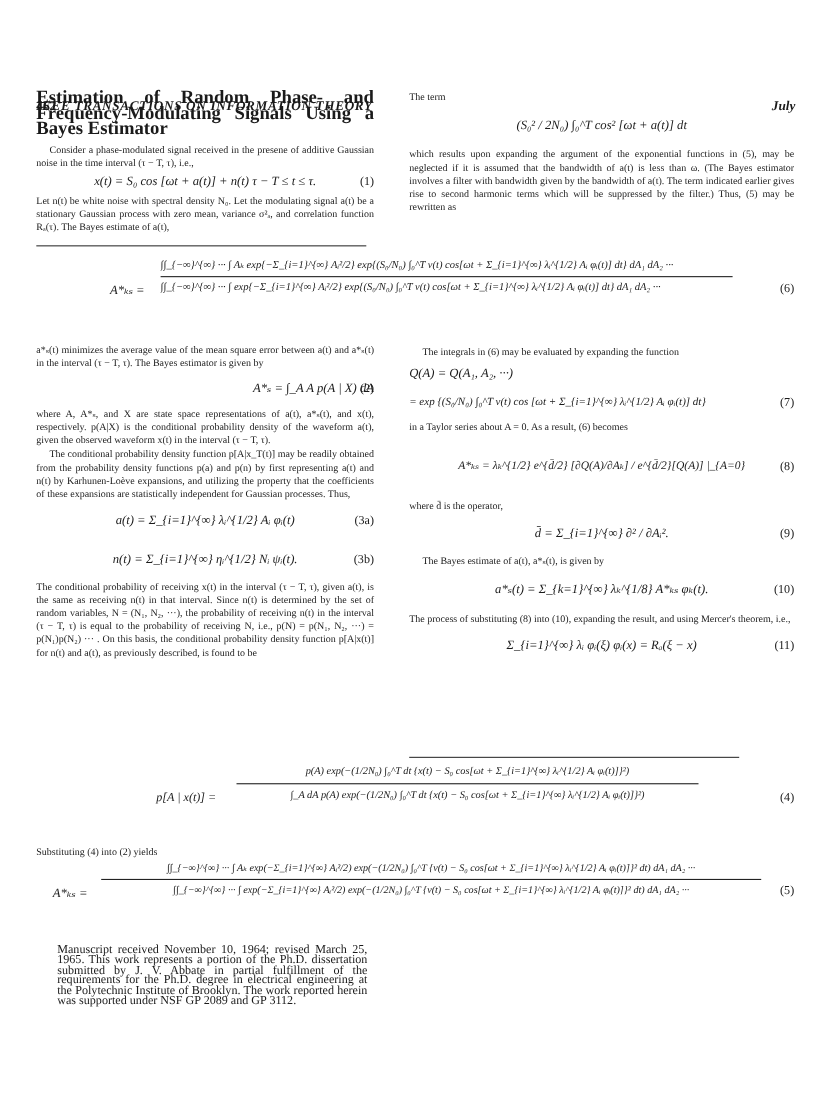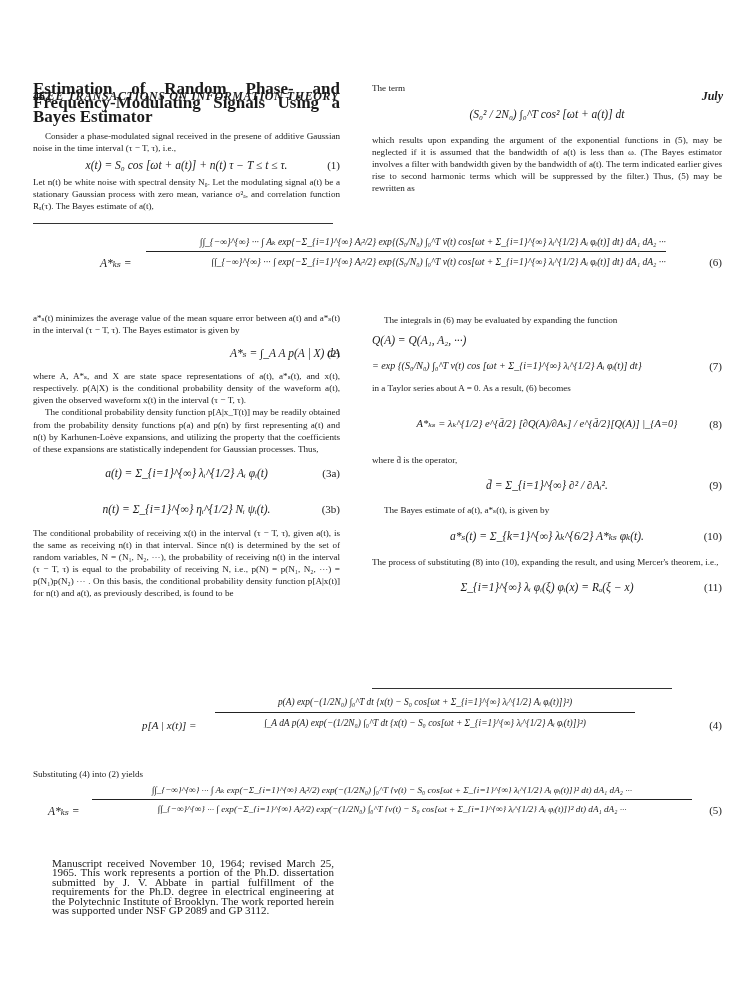--- a/index.html
+++ b/index.html
@@ -43,21 +43,21 @@
   <div class="eq" style="height:40px; justify-content:center;">
     <span>(S₀² / 2N₀) ∫₀^T cos² [ωt + a(t)] dt</span>
   </div>
   <p>which results upon expanding the argument of the exponential functions in (5), may be neglected if it is assumed that the bandwidth of a(t) is less than ω. (The Bayes estimator involves a filter with bandwidth given by the bandwidth of a(t). The term indicated earlier gives rise to second harmonic terms which will be suppressed by the filter.) Thus, (5) may be rewritten as</p>
 </div>
 
 <div class="abs rule" style="left:33px; top:223px; width:300px;"></div>
 
 <div class="abs" style="left:100px; top:236px; width:622px; height:58px;">
   <div class="eq" style="position:absolute; left:0; top:20px;">A*ₖₛ =</div>
-  <div class="abs" style="left:46px; top:0; width:520px; font-style:italic; font-size:9.6px; text-align:right;">
+  <div class="abs" style="left:46px; top:0; width:520px; font-style:italic; font-size:9.6px; text-align:left;">
     <div style="border-bottom:1px solid #222; padding-bottom:4px; white-space:nowrap; overflow:hidden;">∫∫_{−∞}^{∞} ··· ∫ Aₖ exp{−Σ_{i=1}^{∞} Aᵢ²/2} exp{(S₀/N₀) ∫₀^T v(t) cos[ωt + Σ_{i=1}^{∞} λᵢ^{1/2} Aᵢ φᵢ(t)] dt} dA₁ dA₂ ···</div>
     <div style="padding-top:4px; white-space:nowrap; overflow:hidden;">∫∫_{−∞}^{∞} ··· ∫ exp{−Σ_{i=1}^{∞} Aᵢ²/2} exp{(S₀/N₀) ∫₀^T v(t) cos[ωt + Σ_{i=1}^{∞} λᵢ^{1/2} Aᵢ φᵢ(t)] dt} dA₁ dA₂ ···</div>
   </div>
   <span class="abs" style="right:0; top:20px; font-size:11px;">(6)</span>
 </div>
 
 <div class="abs col" style="left:33px; top:312px; width:307px;">
   <p>a*ₛ(t) minimizes the average value of the mean square error between a(t) and a*ₛ(t) in the interval (τ − T, τ). The Bayes estimator is given by</p>
   <div class="eq" style="position:relative; height:34px; justify-content:flex-end;">
     <span>A*ₛ = ∫_A A p(A | X) dA</span>
@@ -90,21 +90,21 @@
     <span>A*ₖₛ = λₖ^{1/2} e^{d̄/2} [∂Q(A)/∂Aₖ] / e^{d̄/2}[Q(A)] |_{A=0}</span>
     <span class="eqnum">(8)</span>
   </div>
   <p>where d̄ is the operator,</p>
   <div class="eq" style="position:relative; height:38px; justify-content:center;">
     <span>d̄ = Σ_{i=1}^{∞} ∂² / ∂Aᵢ².</span>
     <span class="eqnum">(9)</span>
   </div>
   <p class="indent">The Bayes estimate of a(t), a*ₛ(t), is given by</p>
   <div class="eq" style="position:relative; height:40px; justify-content:center;">
-    <span>a*ₛ(t) = Σ_{k=1}^{∞} λₖ^{6/2} A*ₖₛ φₖ(t).</span>
+    <span>a*ₛ(t) = Σ_{k=1}^{∞} λₖ^{1/8} A*ₖₛ φₖ(t).</span>
     <span class="eqnum">(10)</span>
   </div>
   <p>The process of substituting (8) into (10), expanding the result, and using Mercer's theorem, i.e.,</p>
   <div class="eq" style="position:relative; height:38px; justify-content:center;">
     <span>Σ_{i=1}^{∞} λᵢ φᵢ(ξ) φᵢ(x) = Rₐ(ξ − x)</span>
     <span class="eqnum">(11)</span>
   </div>
 </div>
 
 <div class="abs rule" style="left:372px; top:688px; width:300px;"></div>

